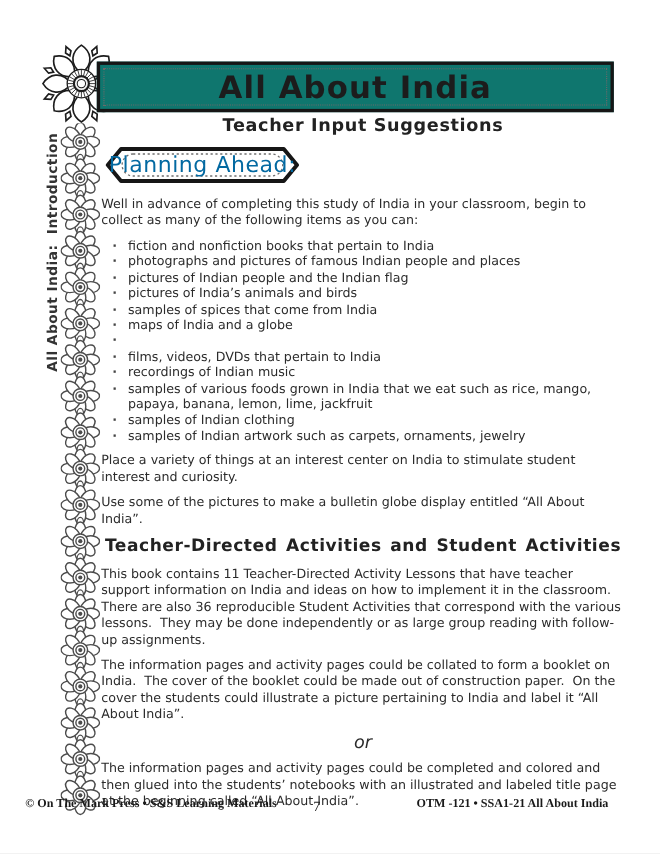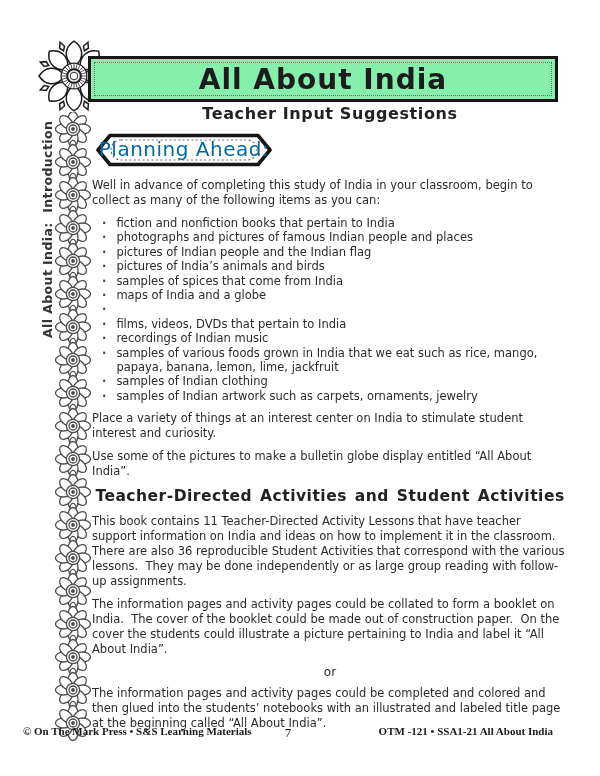--- a/index.html
+++ b/index.html
@@ -4,21 +4,21 @@
 <style>
   html,body{margin:0;padding:0;background:#e8e8e8;}
   .page{
     position:relative; width:600px; height:776px; background:#ffffff;
     font-family:"DejaVu Sans", sans-serif; color:#2b2b2b; overflow:hidden;
     margin:0 auto;
   }
   
   .banner{
     position:absolute; left:88px; top:56px; width:470px; height:46px;
-    border:3px solid #161616; background:#86efac; box-sizing:border-box;
+    border:3px solid #161616; background:#0f766e; box-sizing:border-box;
   }
   .banner-inner{
     position:absolute; inset:3px; border:1px dotted #6a6a6a;
     display:flex; align-items:center; justify-content:center;
   }
   .banner-title{
     font-size:28px; font-weight:bold; letter-spacing:1px; color:#1c1c1c;
     font-family:"DejaVu Sans", sans-serif; white-space:nowrap;
   }
   .medallion{ position:absolute; left:36px; top:38px; width:76px; height:76px; }
@@ -46,21 +46,21 @@
   .para{ margin:0 0 8px 0; font-size:11.5px; line-height:15px; white-space:pre-wrap; }
   .supply-list{ list-style:none; margin:0 0 8px 0; padding:0 0 0 10px; }
   .supply-list li{
     display:flex; gap:10px; font-size:11.5px; line-height:14.4px; color:#2b2b2b;
   }
   .dot{ flex:0 0 auto; font-weight:bold; color:#444; }
   .activities-heading{
     margin:5px 0 9px 0; text-align:center; font-size:15.5px; font-weight:bold;
     letter-spacing:0.5px; color:#222; word-spacing:2px;
   }
-  .or-divider{ text-align:center; font-size:12px; margin:1px 0 7px 0; }
+  .or-divider{ text-align:center; font-size:16px; margin:1px 0 7px 0;font-style:italic; }
   
   .footer{
     position:absolute; left:23px; right:47px; top:725px;
     display:flex; justify-content:space-between; align-items:baseline;
     font-family:"Liberation Serif", serif; font-weight:bold; font-size:11px; color:#1a1a1a;
   }
   .footer .pageno{
     position:absolute; left:50%; transform:translateX(-50%);
     font-weight:normal; font-size:13px;
   }

